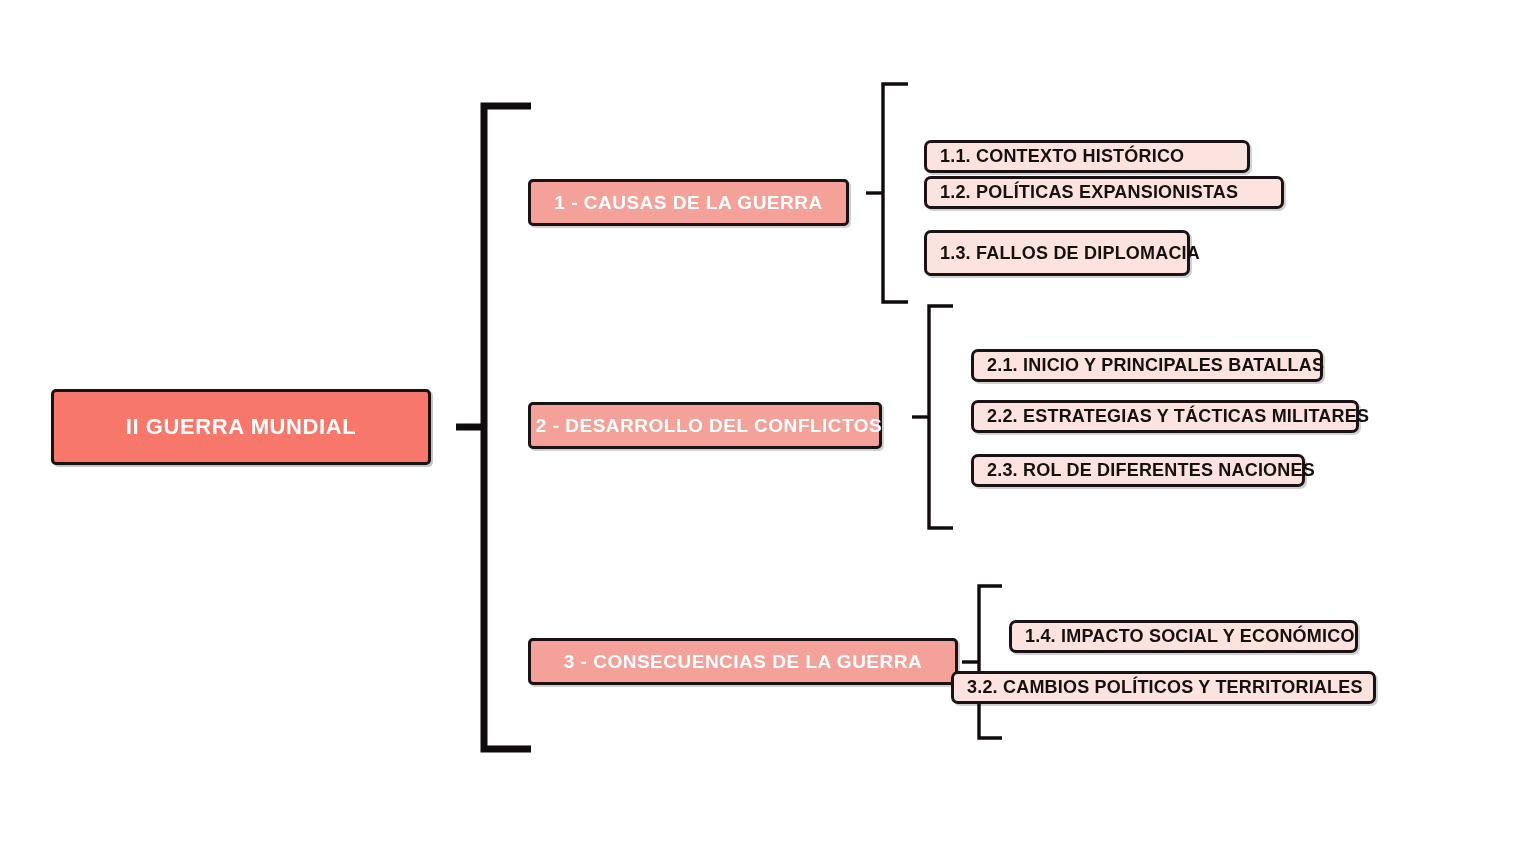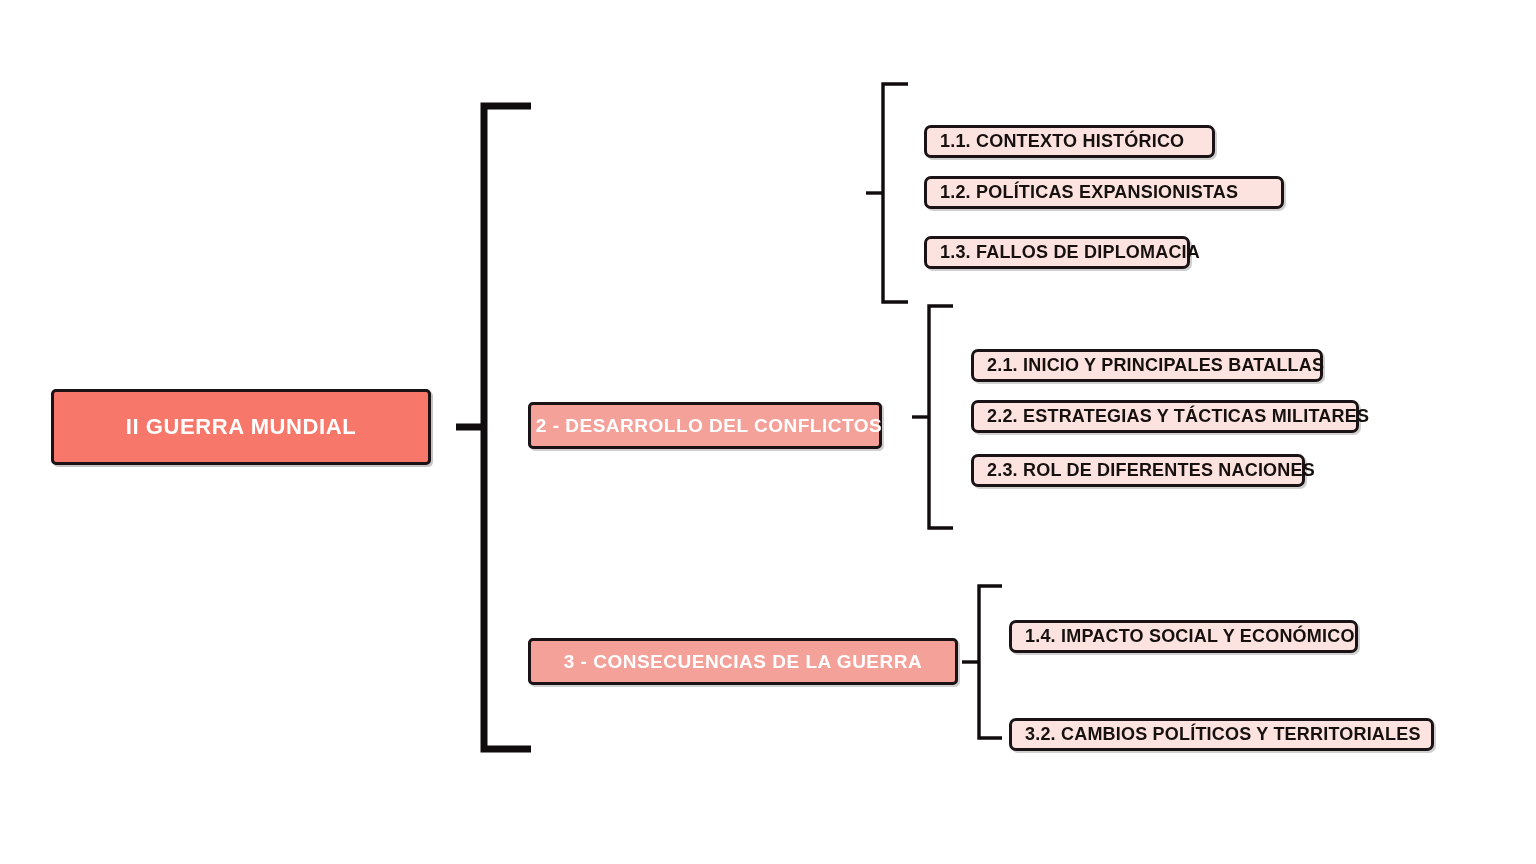--- a/index.html
+++ b/index.html
@@ -109,30 +109,33 @@
     <g>
       <path d="M 1002 586 L 979 586 L 979 738 L 1002 738" fill="none" stroke="#100b0c" stroke-width="3.4" stroke-linecap="butt" stroke-linejoin="miter"></path>
       <path d="M 962 662 L 979 662" fill="none" stroke="#100b0c" stroke-width="3.4" stroke-linecap="butt"></path>
     </g>
   </svg>
 
   <div class="node node-root" style="left:51px; top:389px; width:380px; height:76px;">
     <span class="node-label">II GUERRA MUNDIAL</span>
   </div>
 
+  <div class="node node-branch" style="left:528px; top:179px; width:321px; height:47px;">
+    <span class="node-label">1 - CAUSAS DE LA GUERRA</span>
+  </div>
 
-  <div class="node node-leaf" style="left:924px; top:125px; width:291px; height:33px;">
+  <div class="node node-leaf" style="left:924px; top:140px; width:326px; height:33px;">
     <span class="node-label">1.1. CONTEXTO HISTÓRICO</span>
   </div>
 
   <div class="node node-leaf" style="left:924px; top:176px; width:360px; height:33px;">
     <span class="node-label">1.2. POLÍTICAS EXPANSIONISTAS</span>
   </div>
 
-  <div class="node node-leaf" style="left:924px; top:236px; width:266px; height:33px;">
+  <div class="node node-leaf" style="left:924px; top:230px; width:266px; height:46px;">
     <span class="node-label">1.3. FALLOS DE DIPLOMACIA</span>
   </div>
 
   <div class="node node-branch" style="left:528px; top:402px; width:354px; height:47px;padding-left:8px;">
     <span class="node-label">2 - DESARROLLO DEL CONFLICTOS</span>
   </div>
 
   <div class="node node-leaf" style="left:971px; top:349px; width:352px; height:33px;border-radius:7px;">
     <span class="node-label">2.1. INICIO Y PRINCIPALES BATALLAS</span>
   </div>
@@ -146,17 +149,17 @@
   </div>
 
   <div class="node node-branch" style="left:528px; top:638px; width:430px; height:47px;">
     <span class="node-label">3 - CONSECUENCIAS DE LA GUERRA</span>
   </div>
 
   <div class="node node-leaf" style="left:1009px; top:620px; width:349px; height:33px;">
     <span class="node-label">1.4. IMPACTO SOCIAL Y ECONÓMICO</span>
   </div>
 
-  <div class="node node-leaf" style="left:1009px; top:671px; width:425px; height:33px;margin-top:47px;">
+  <div class="node node-leaf" style="left:951px; top:671px; width:425px; height:33px;">
     <span class="node-label">3.2. CAMBIOS POLÍTICOS Y TERRITORIALES</span>
   </div>
 
 </div>
 
 </body></html>

